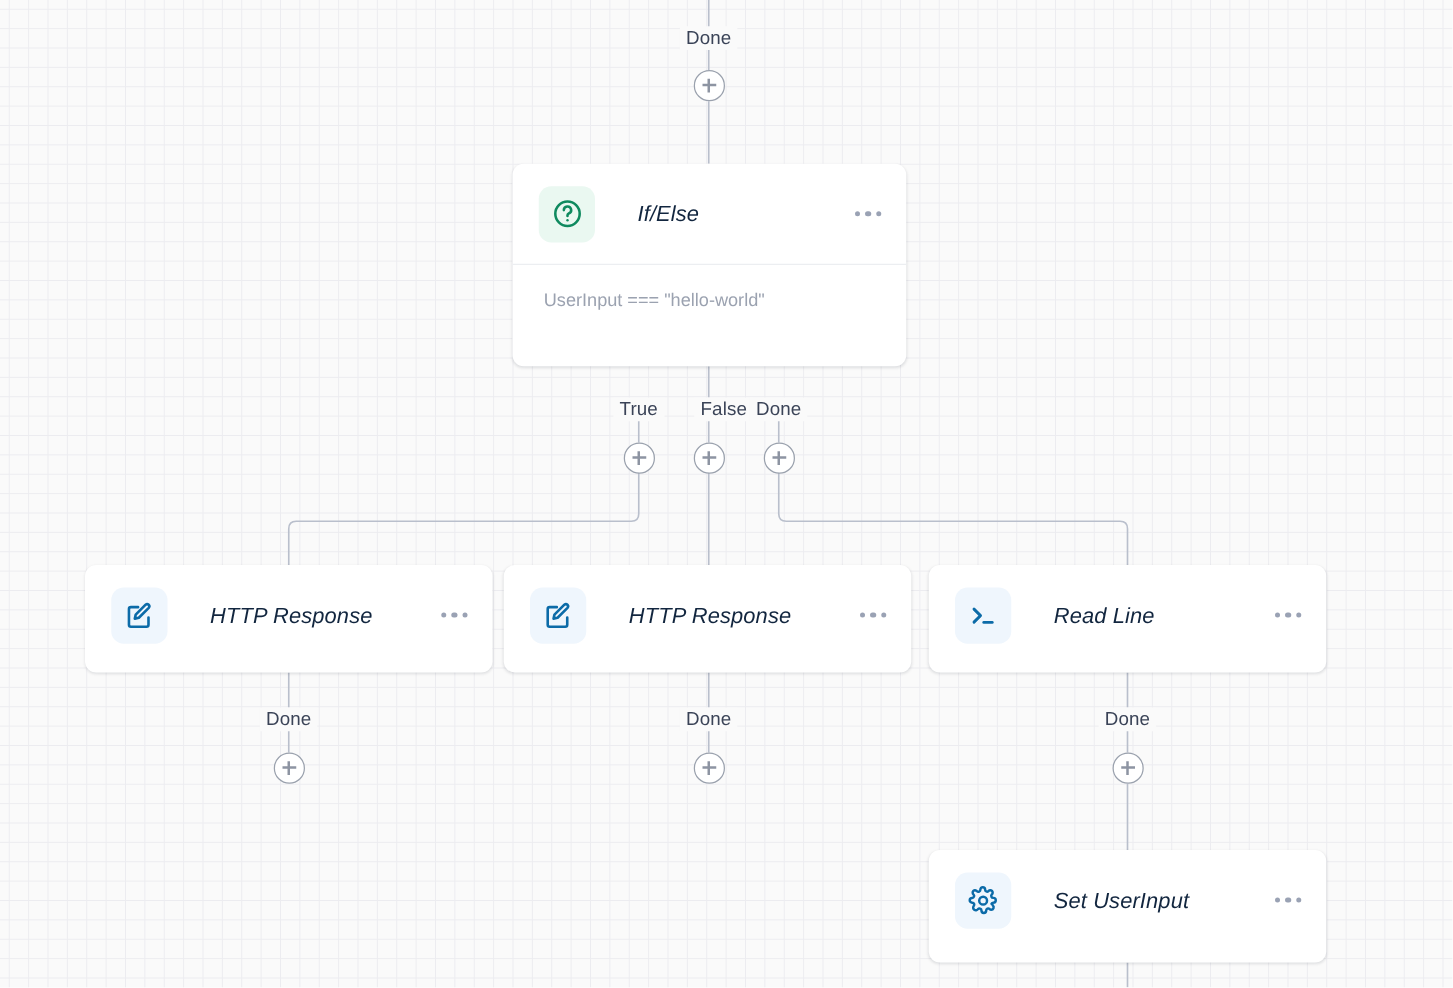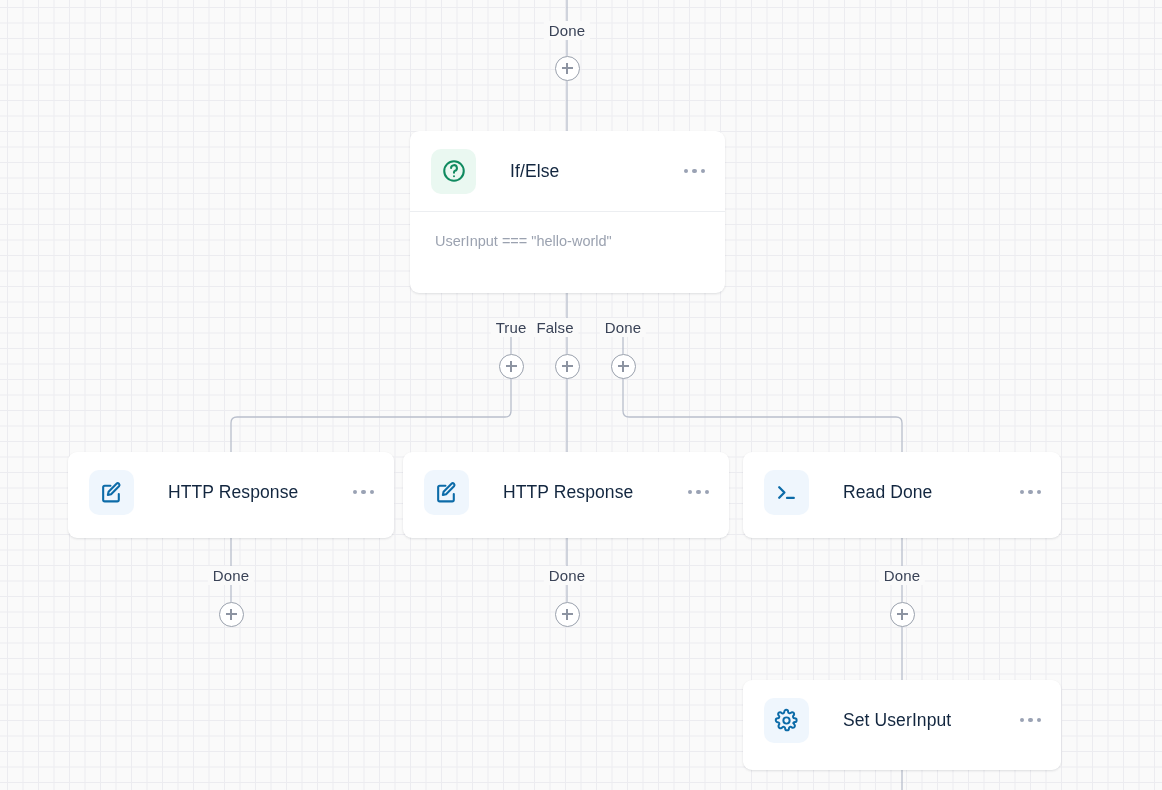--- a/index.html
+++ b/index.html
@@ -27,20 +27,21 @@
     position: absolute;
     background: #ffffff;
     border-radius: 9px;
     box-shadow: 0 1px 3px rgba(16,24,40,0.07), 0 1px 2px rgba(16,24,40,0.05);
   }
   .node-head {
     display: flex;
     align-items: center;
     height: 80px;
     padding: 0 18px 0 21px;
+    font-style: italic;
   }
   .node-icon {
     width: 45px; height: 45px;
     border-radius: 10px;
     display: flex; align-items: center; justify-content: center;
     flex: 0 0 auto;
   }
   .icon-blue { background: #eff6fd; }
   .icon-green { background: #eaf8f1; }
   .node-title {
@@ -174,21 +175,21 @@
         </div>
       </div>
       <div class="node" style="left: 743px; top: 452px; width: 318px; height: 86px;">
         <div class="node-head">
           <div class="node-icon icon-blue">
             <svg width="25" height="25" viewBox="0 0 24 24" fill="none" stroke="#0c6ba8" stroke-width="2.2" stroke-linecap="round" stroke-linejoin="round">
               <path d="M5 7l5 5-5 5"></path>
               <path d="M12.5 17.2H19"></path>
             </svg>
           </div>
-          <div class="node-title">Read Done</div>
+          <div class="node-title">Read Line</div>
           <div class="kebab">
             <i></i>
             <i></i>
             <i></i>
           </div>
         </div>
       </div>
       <div class="node" style="left: 743px; top: 680px; width: 318px; height: 90px;">
         <div class="node-head">
           <div class="node-icon icon-blue">
@@ -202,21 +203,21 @@
             <i></i>
             <i></i>
             <i></i>
           </div>
         </div>
       </div>
     </div>
   <div id="labels-layer">
       <div class="edge-label" style="left: 567px; top: 21px;">Done</div>
       <div class="edge-label" style="left: 511px; top: 318px;">True</div>
-      <div class="edge-label" style="left: 555px; top: 318px;">False</div>
+      <div class="edge-label" style="left: 579px; top: 318px;">False</div>
       <div class="edge-label" style="left: 623px; top: 318px;">Done</div>
       <div class="edge-label" style="left: 231px; top: 566px;">Done</div>
       <div class="edge-label" style="left: 567px; top: 566px;">Done</div>
       <div class="edge-label" style="left: 902px; top: 566px;">Done</div>
     </div>
   <div id="plus-layer">
       <div class="plus-btn" style="left: 554.5px; top: 55.5px;"></div>
       <div class="plus-btn" style="left: 498.5px; top: 353.5px;"></div>
       <div class="plus-btn" style="left: 554.5px; top: 353.5px;"></div>
       <div class="plus-btn" style="left: 610.5px; top: 353.5px;"></div>

